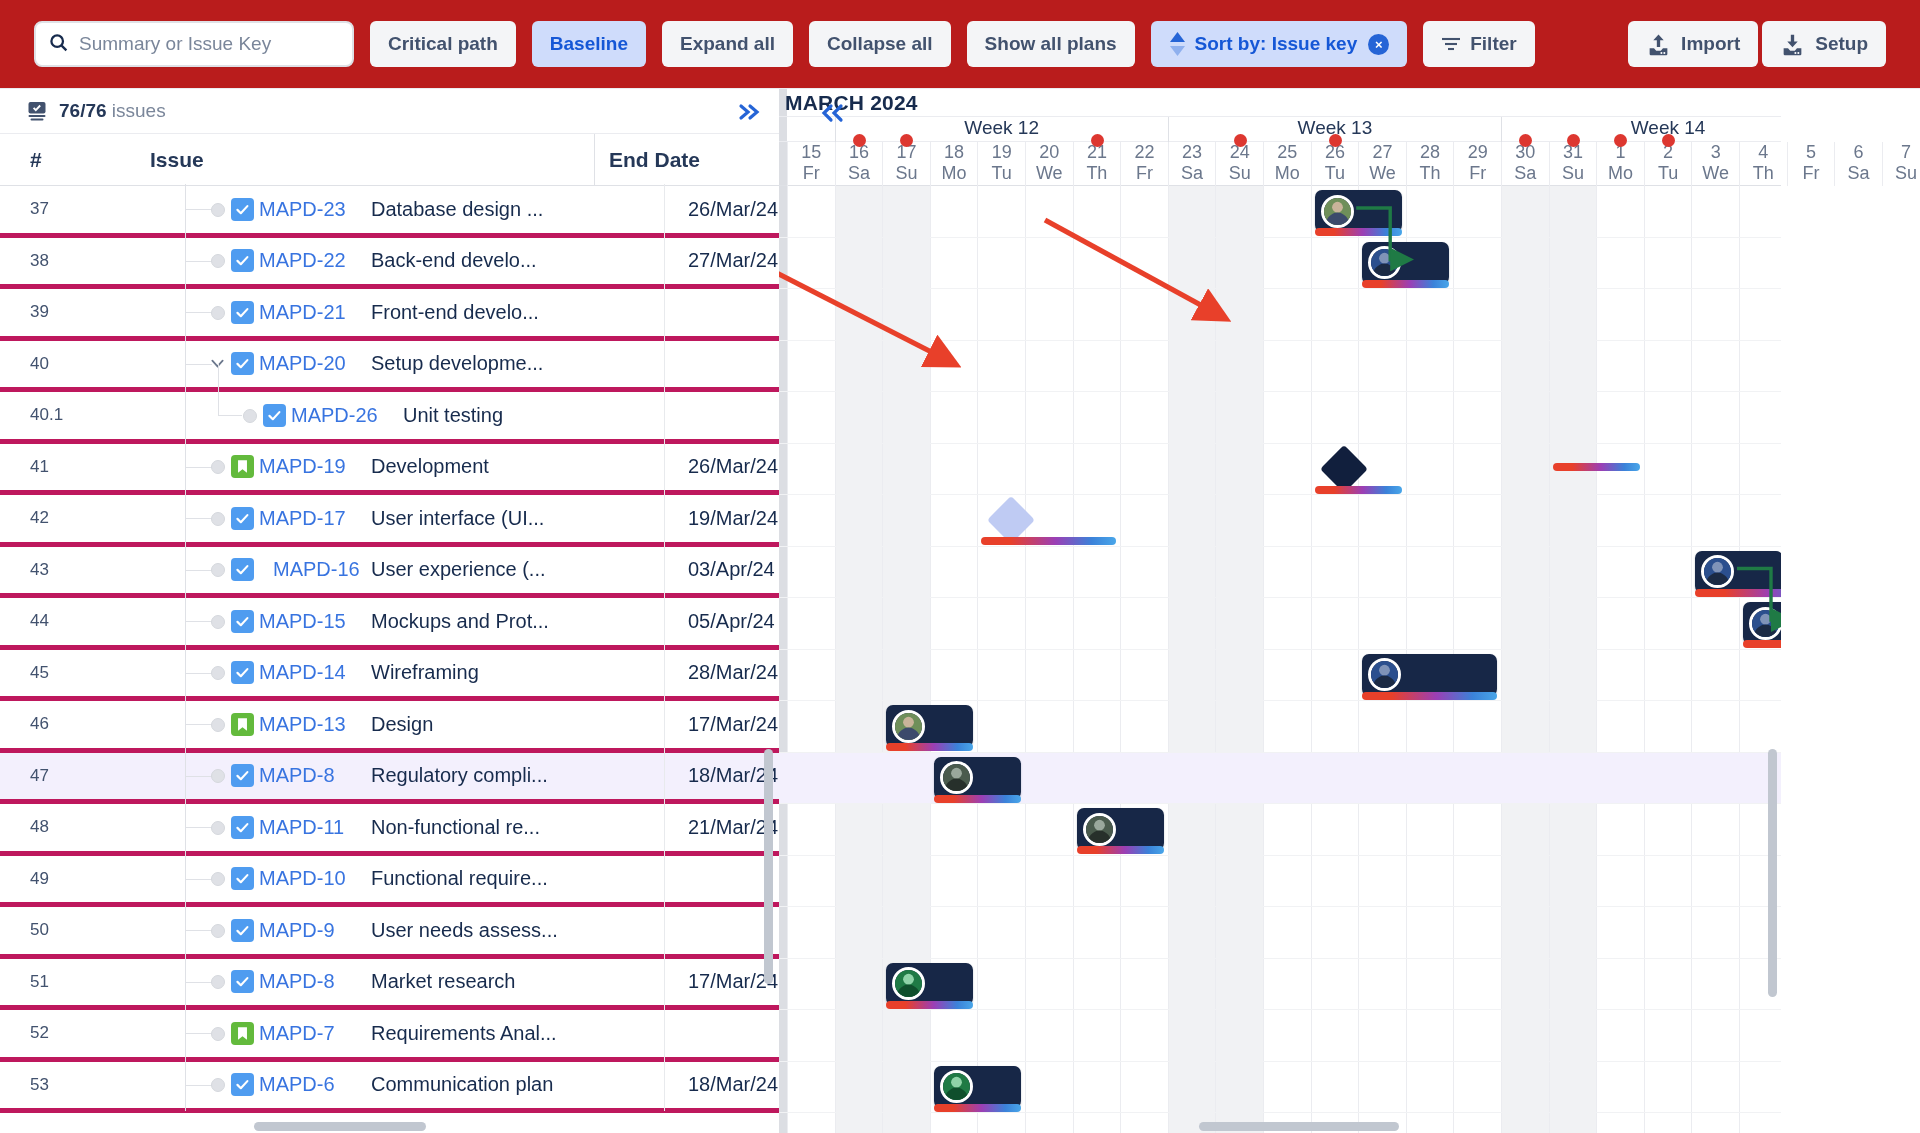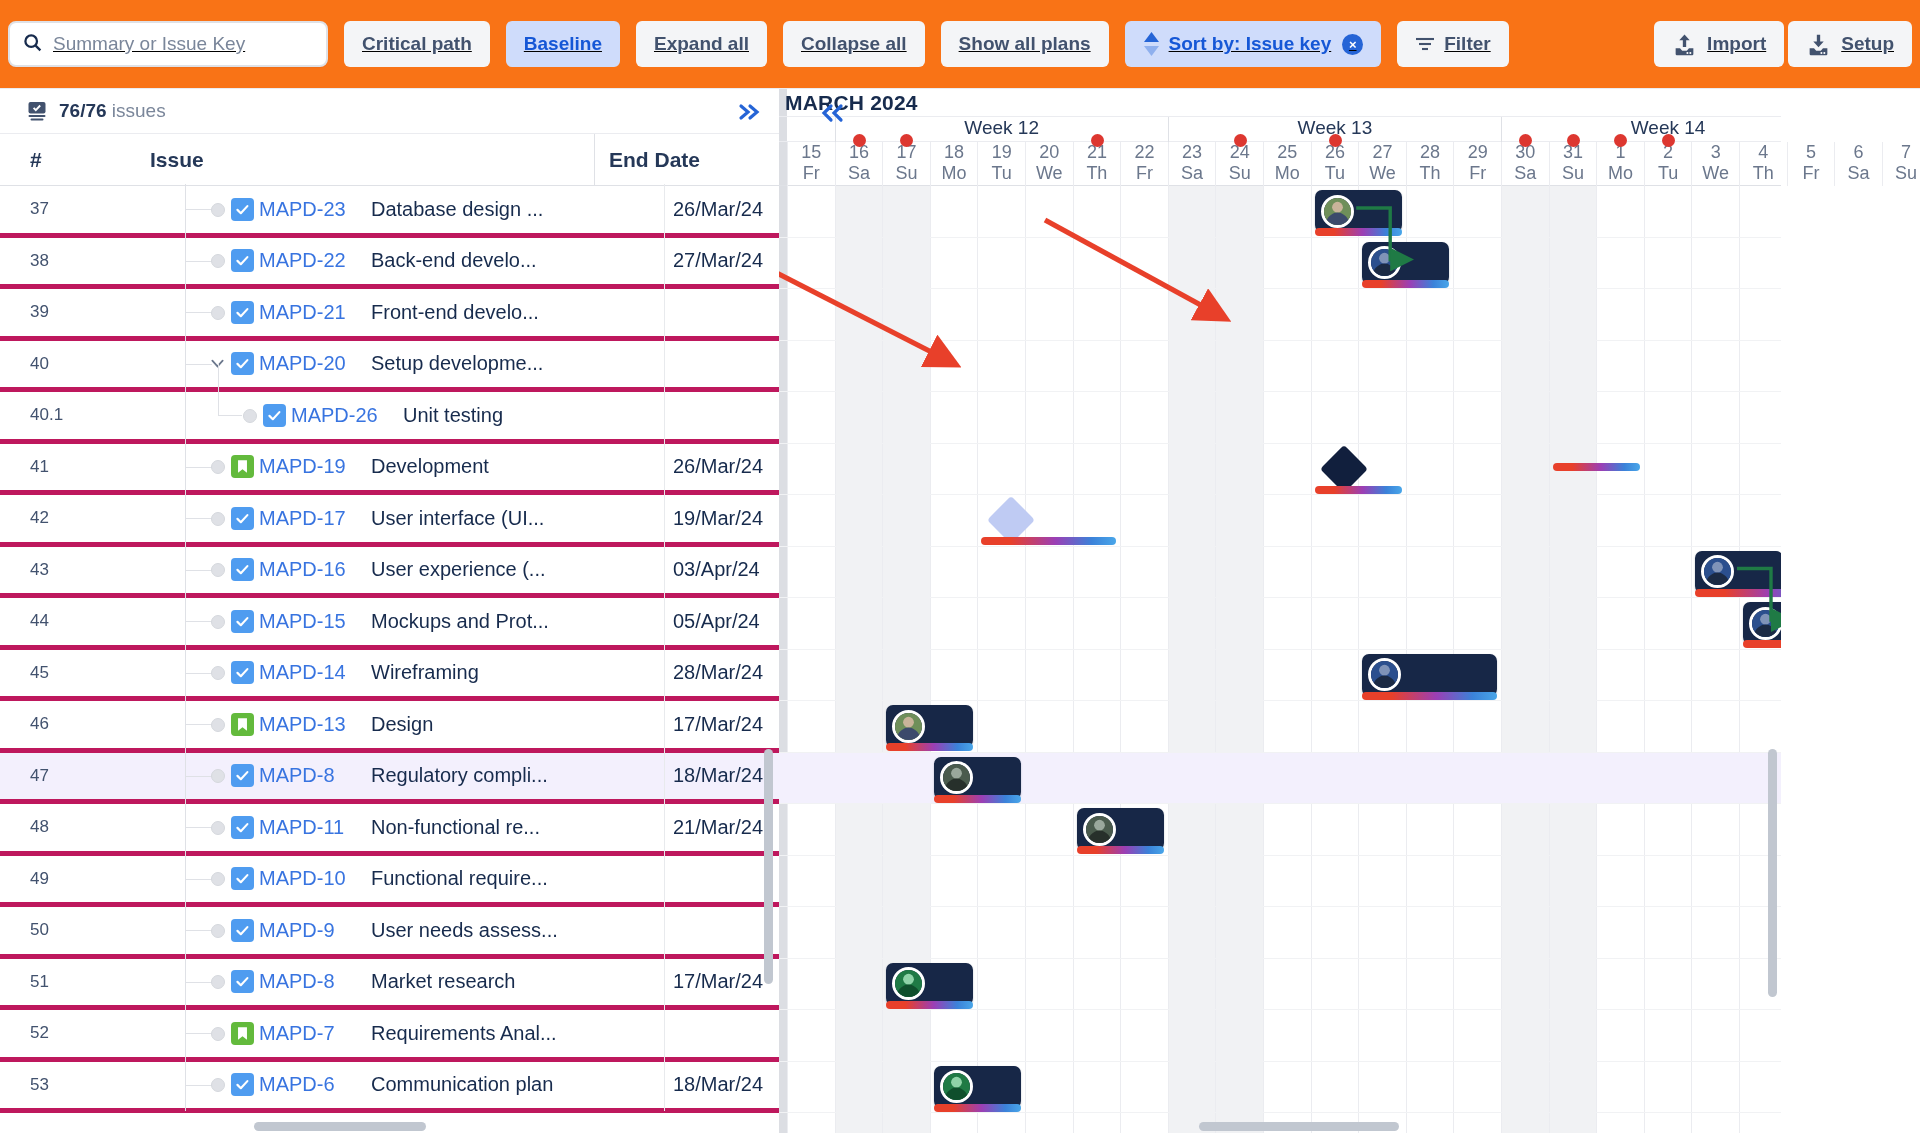--- a/index.html
+++ b/index.html
@@ -7,21 +7,21 @@
     width: 1920px; height: 1133px;
     font-family: "Liberation Sans", sans-serif;
     background: #fff; overflow: hidden;
     -webkit-font-smoothing: antialiased;
   }
   #app { position: relative; width: 1920px; height: 1133px; }
 
   
   #toolbar {
     position: absolute; left: 0; top: 0; width: 1920px; height: 88px;
-    background: #f97316; display: flex; align-items: center; padding: 0 8px; text-decoration: underline;
+    background: #b91c1c; display: flex; align-items: center; padding: 0 34px;
   }
   .search-box {
     width: 320px; height: 46px; border: 2px solid #dfe1e6; border-radius: 8px;
     display: flex; align-items: center; padding: 0 12px; background: #fff;
     box-shadow: 0 1px 1px rgba(9,30,66,0.04);
   }
   .search-box svg { flex: 0 0 auto; margin-right: 10px; }
   .search-box input {
     border: none; outline: none; font-size: 19px; color: #42526e;
     font-family: "Liberation Sans", sans-serif; width: 100%; background: transparent;
@@ -74,21 +74,21 @@
              border-left: 1px solid #dfe1e6; height: 52px; display: flex; align-items: center; }
 
   
   .rows { position: relative; }
   .row { height: 51.5px; display: flex; align-items: center;
          border-bottom: 5px solid #be185d; position: relative; gap: 35px; }
   .row.sel { background: #f3f0fd; }
   .r-num { width: 150px; padding-left: 30px; font-size: 17px; color: #42526e; flex: 0 0 150px; }
   .r-issue { width: 444px; display: flex; align-items: center; flex: 0 0 444px;
              position: relative; height: 51.5px; }
-  .r-date { flex: 1; padding-left: 8px; font-size: 20px; color: #172b4d;
+  .r-date { flex: 1; padding-left: 23px; font-size: 20px; color: #172b4d;
             border-left: 1px solid #e8eaed; height: 51.5px;
             display: flex; align-items: center; }
 
   
   .tree-v { position: absolute; left: 0px; top: 0; bottom: 0; width: 1px; background: #dfe1e6; }
   .r-issue .connector { position: absolute; left: 1px; top: 25.5px; width: 26px; height: 1px; background: #dfe1e6; }
   .r-issue .dotnode {
     position: absolute; left: 26px; top: 19px; width: 14px; height: 14px;
     border-radius: 50%; background: #dfe1e6; border: 1px solid #d5d8dd;
   }
@@ -401,21 +401,21 @@
             <div class="r-num">43</div>
             <div class="r-issue">
               <span class="tree-v"></span>
               <span class="connector"></span>
               <span class="dotnode"></span>
               <span class="itype task" style="left:46px">
                 <svg width="15" height="15" viewBox="0 0 16 16" fill="none" stroke="#fff" stroke-width="2.3" stroke-linecap="round" stroke-linejoin="round">
                   <polyline points="2.6,8.4 6.2,11.9 13.2,4.4"></polyline>
                 </svg>
               </span>
-              <span class="ikey" style="left:74px">MAPD-16</span>
+              <span class="ikey" style="left:88px">MAPD-16</span>
               <span class="isum" style="left:186px">User experience (...</span>
             </div>
             <div class="r-date">03/Apr/24</div>
           </div>
           <div class="row">
             <div class="r-num">44</div>
             <div class="r-issue">
               <span class="tree-v"></span>
               <span class="connector"></span>
               <span class="dotnode"></span>

